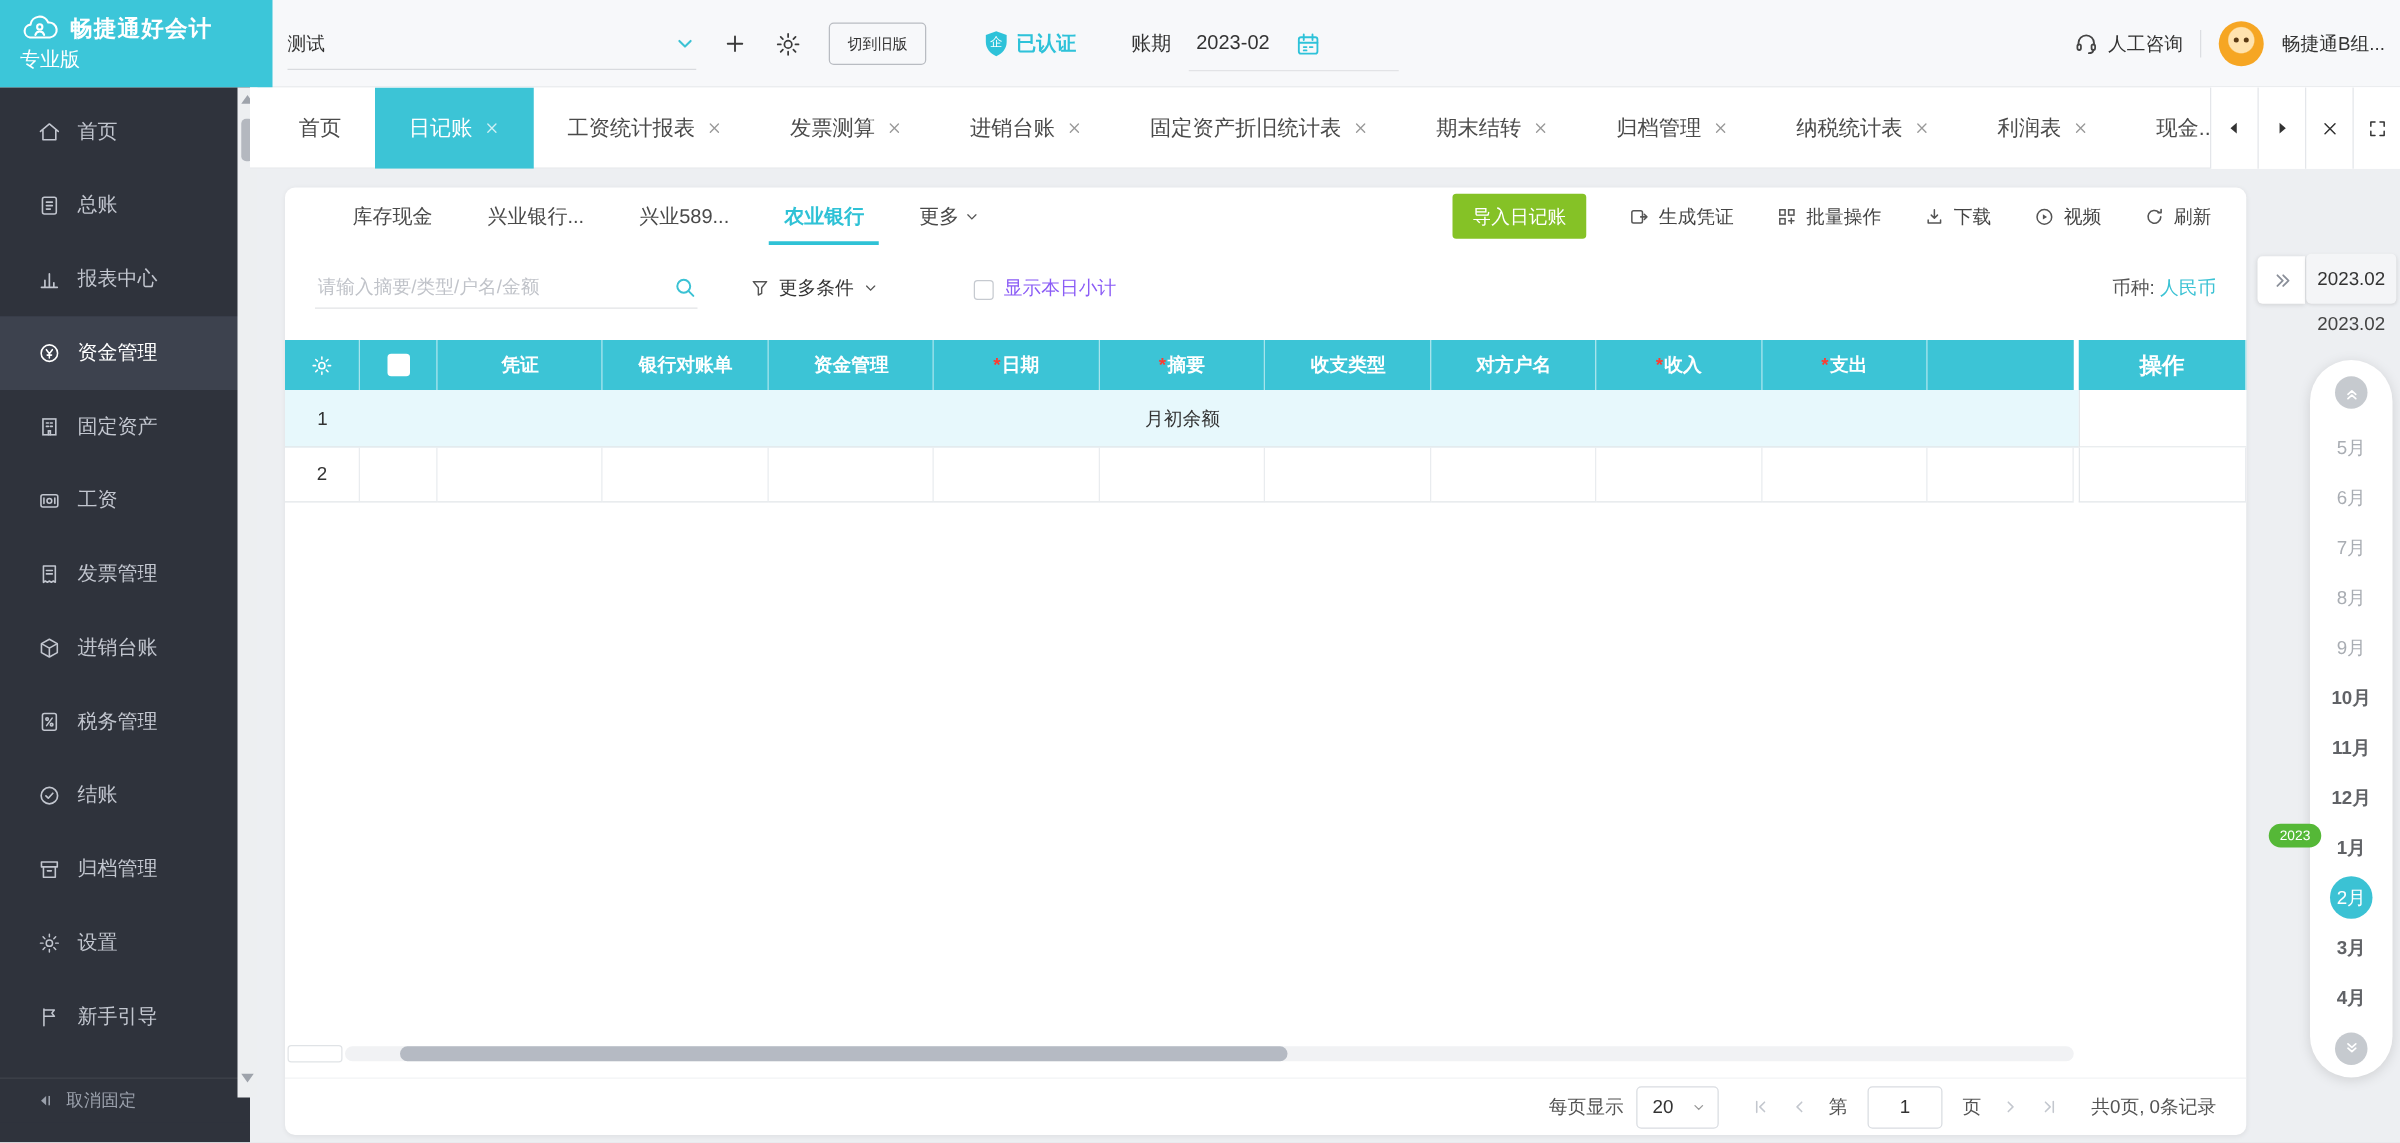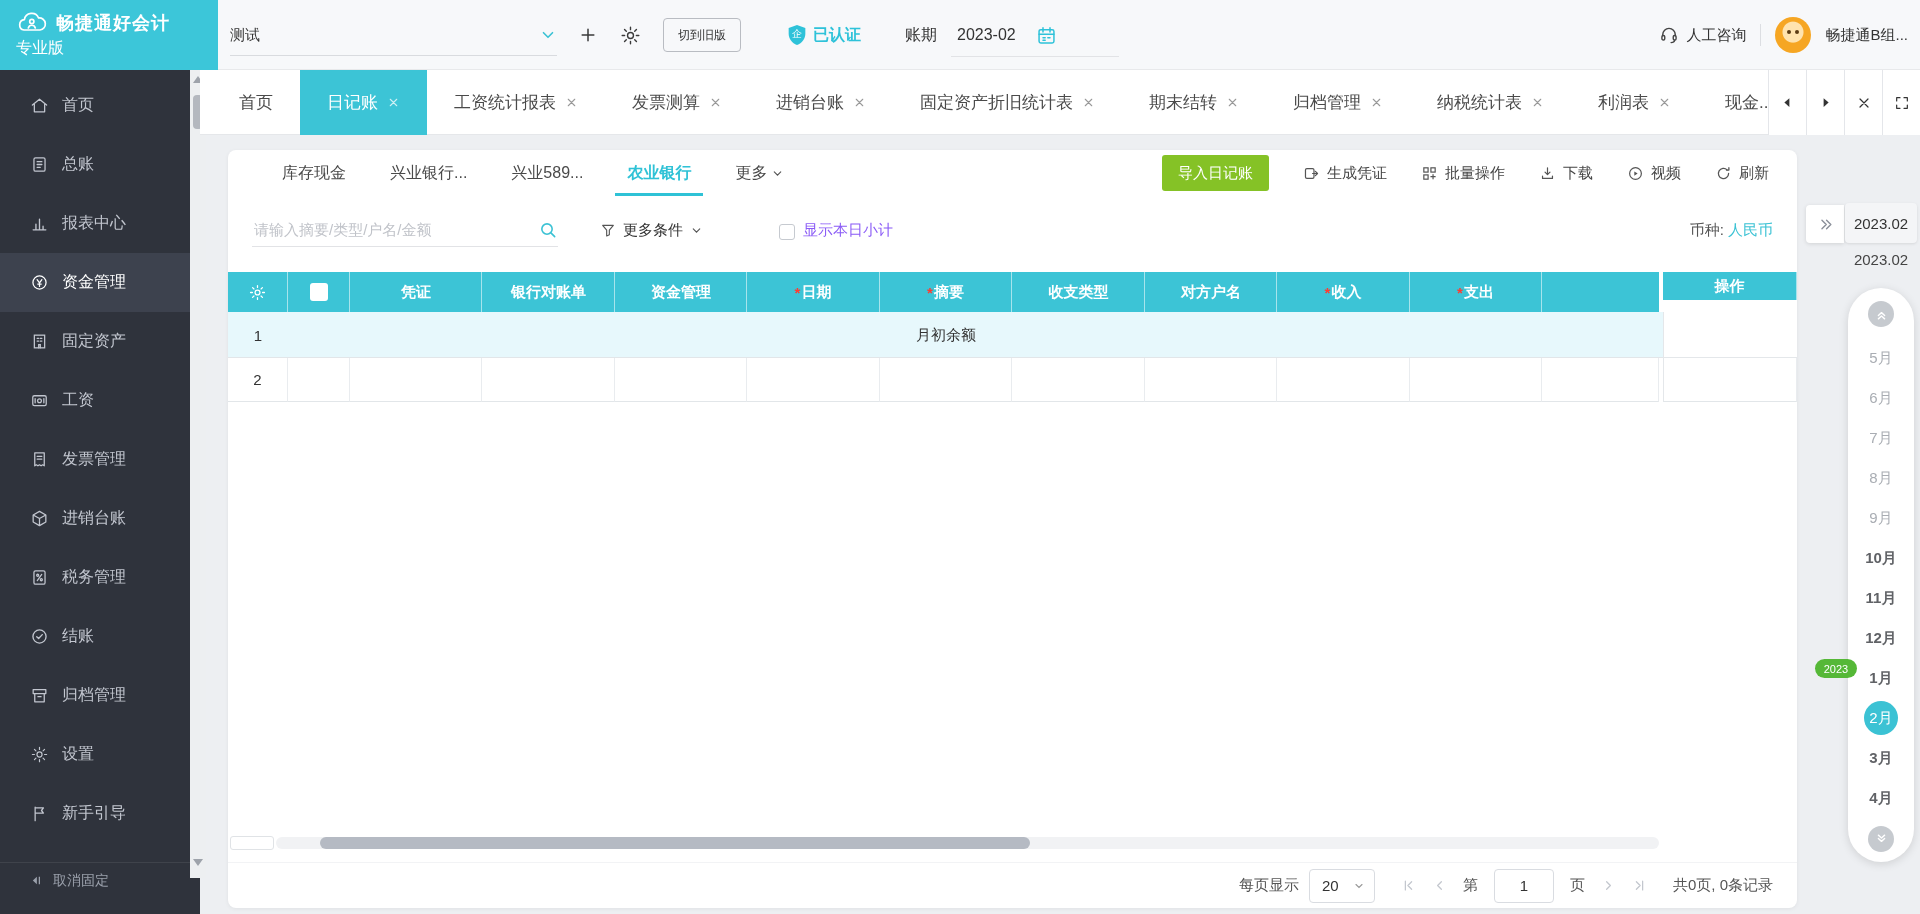--- a/index.html
+++ b/index.html
@@ -613,21 +613,21 @@
         <div class="cell w133">
             <span class="req">*</span>
             <span>收入</span>
           </div>
         <div class="cell w132">
             <span class="req">*</span>
             <span>支出</span>
           </div>
         <div class="cell w117 nb"></div>
         <div class="gapcol"></div>
-        <div class="cell wact" style="background:#3cc4d6;color:#fff;font-size:15px;font-weight:bold;height:28px;">
+        <div class="cell wact" style="background:#3cc4d6;color:#fff;font-size:18px;font-weight:bold;height:40px;">
             <span>操作</span>
           </div>
       </div>
 
       <div class="trow r1">
         <div class="cell w60 rownum">1</div>
         <div class="cell w62"></div>
         <div class="cell w132"></div>
         <div class="cell w133"></div>
         <div class="cell w132"></div>

